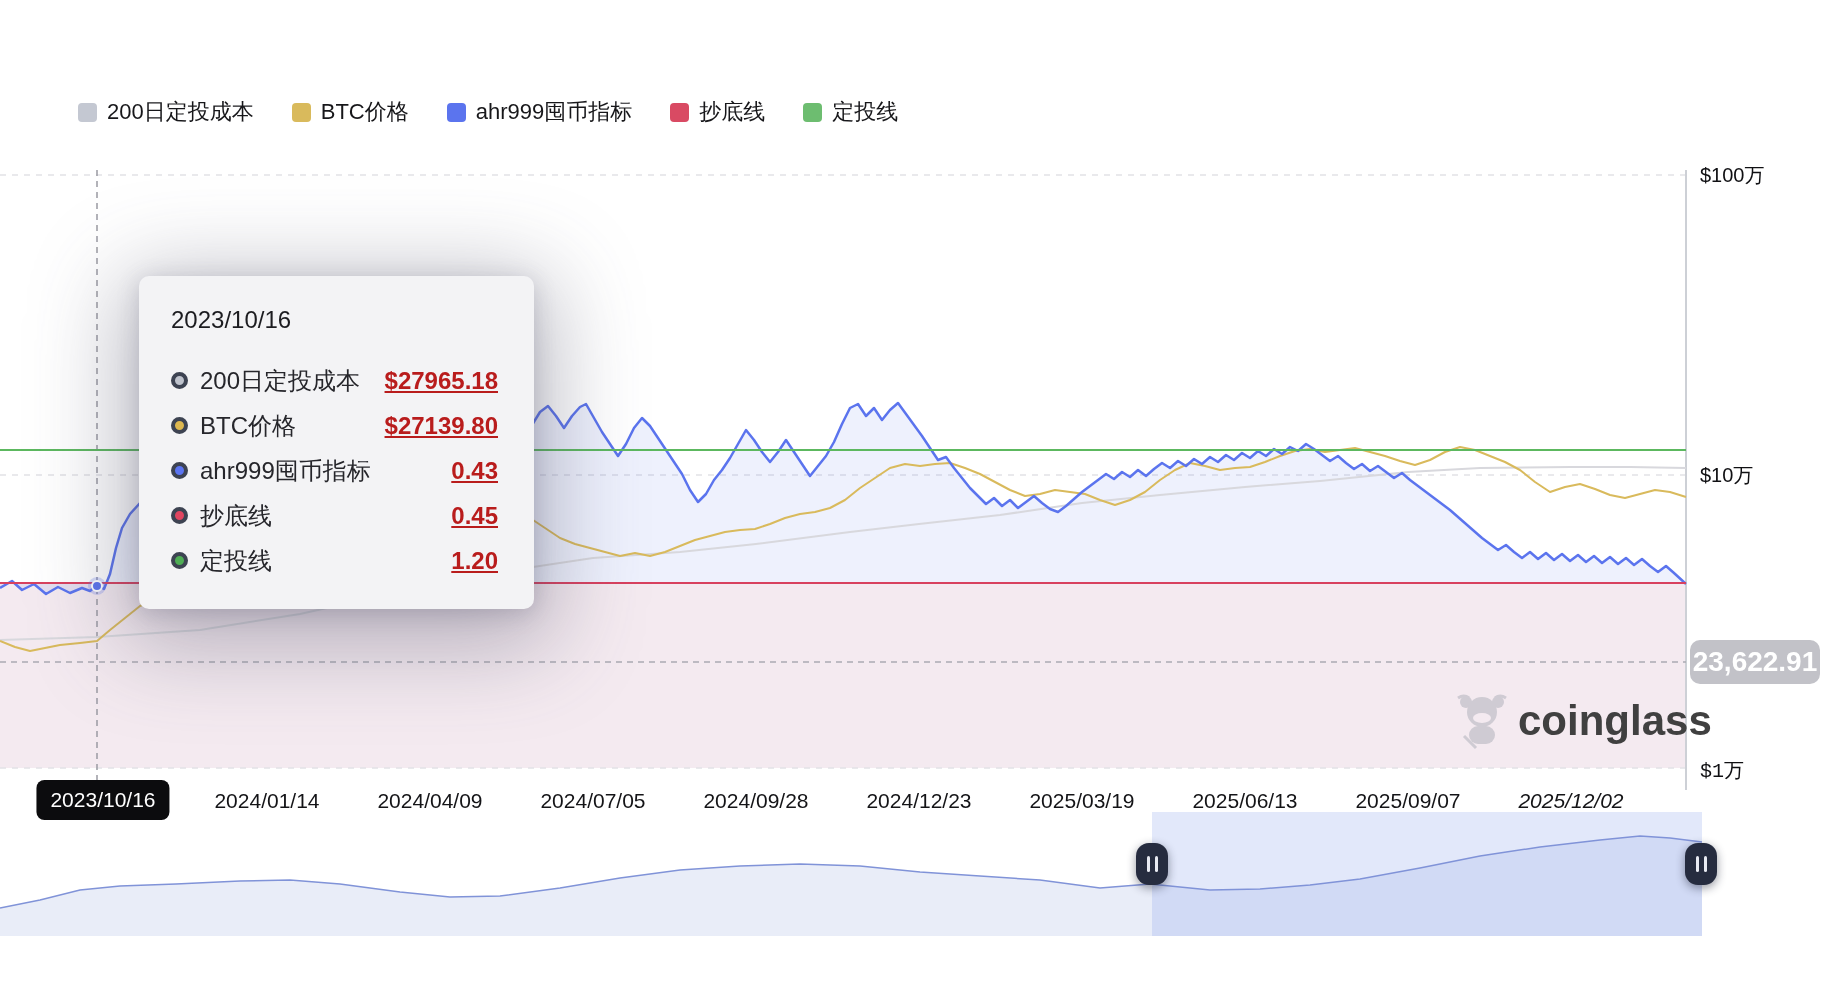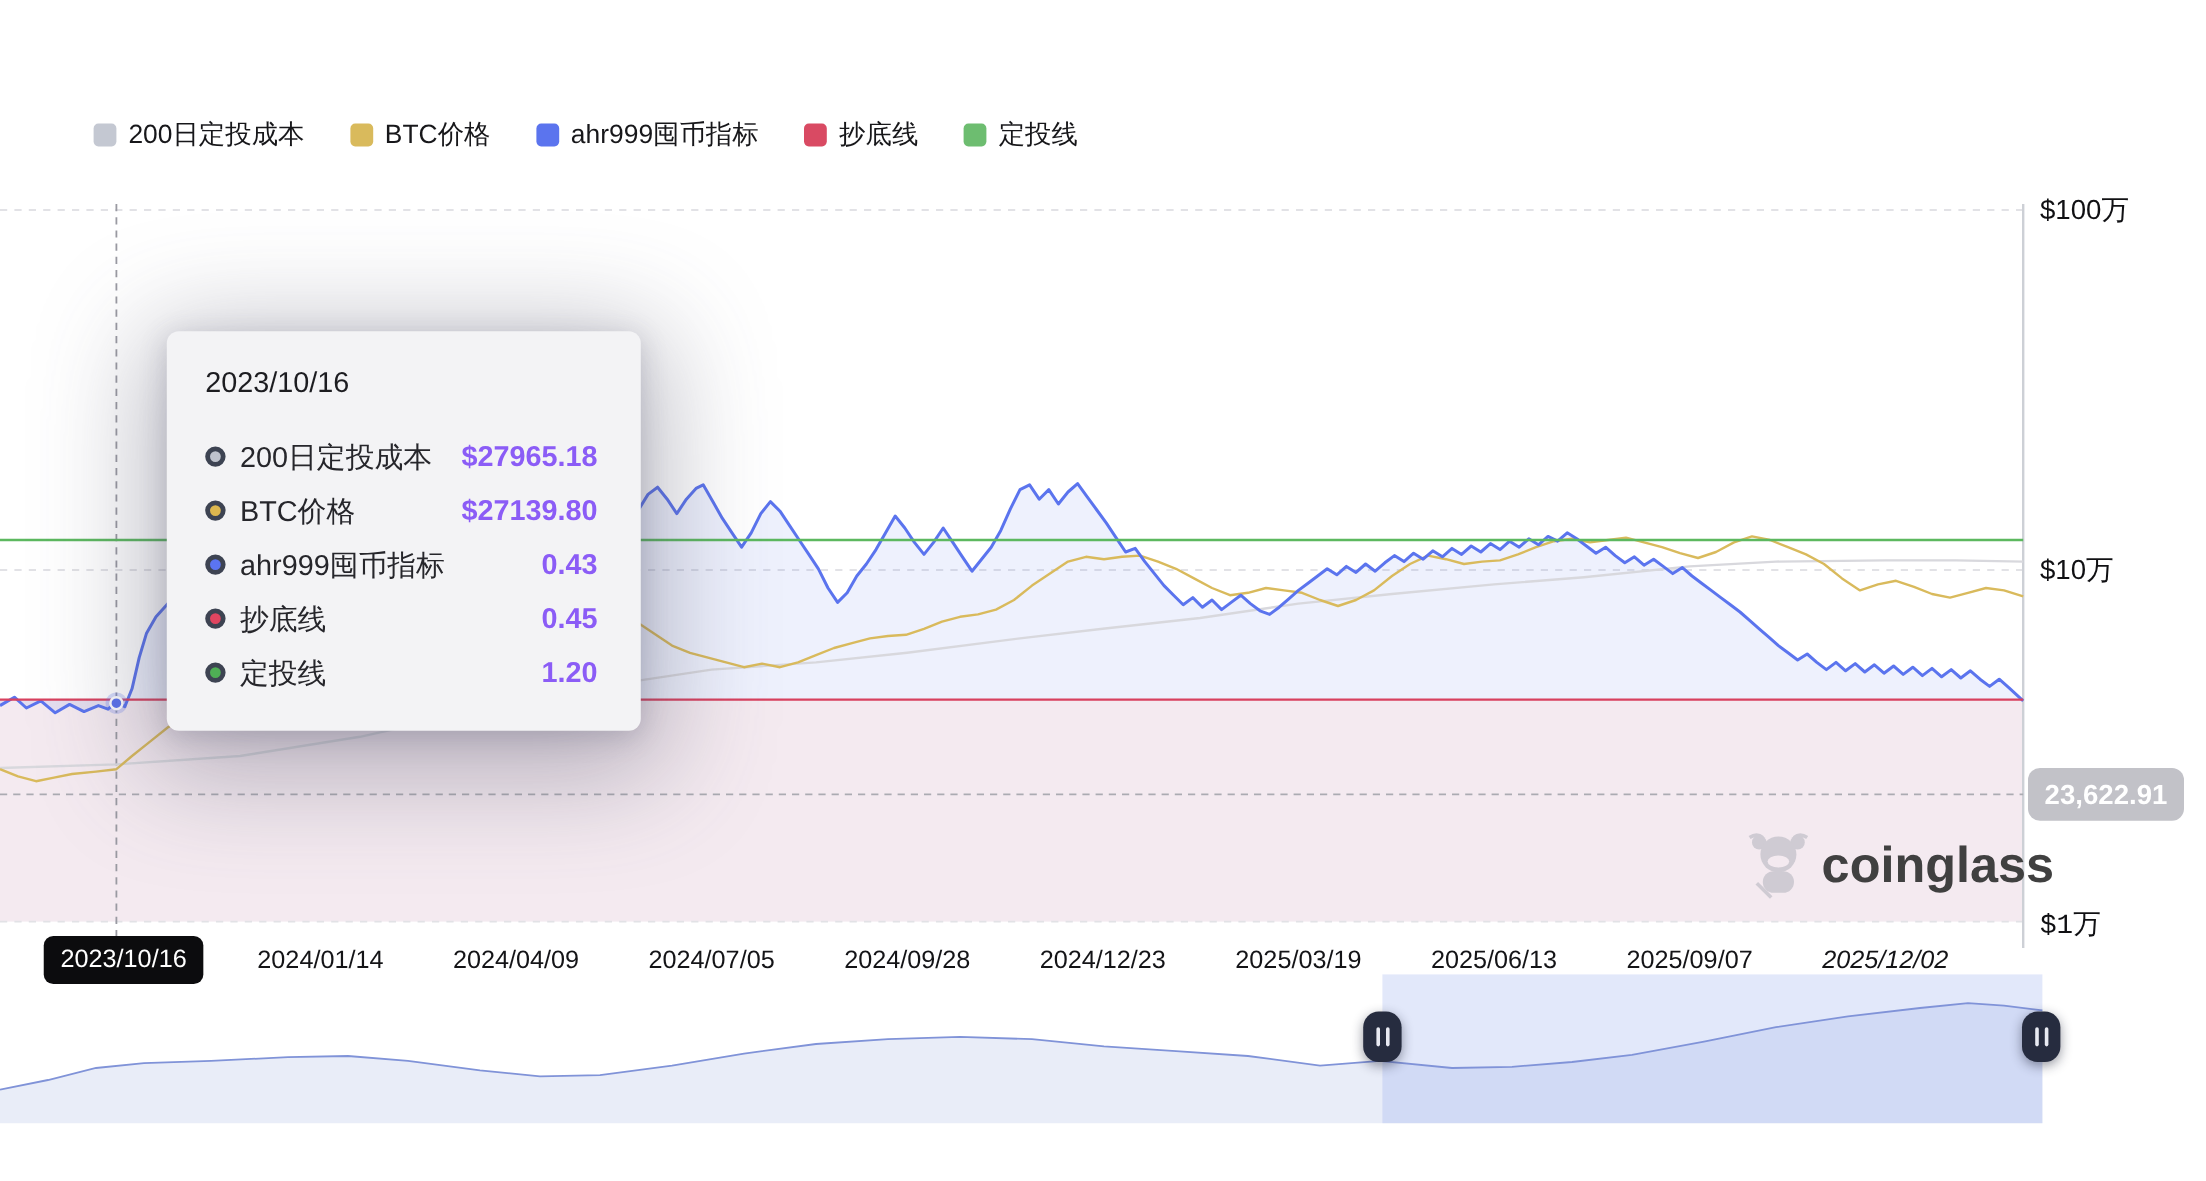--- a/index.html
+++ b/index.html
@@ -18,27 +18,27 @@
   
   .tooltip{
     position:absolute;left:139px;top:276px;width:395px;box-sizing:border-box;
     padding:30px 36px 26px 32px;background:#f3f3f5;border-radius:10px;
     box-shadow:0 18px 90px 18px rgba(75,75,100,.38),0 4px 22px rgba(75,75,100,.22);
   }
   .tooltip-title{font-size:24px;color:#1c1c20;margin-bottom:24px;}
   .tooltip-row{display:flex;align-items:center;height:45px;font-size:24px;color:#26262b;}
   .tt-marker{width:9px;height:9px;border-radius:50%;border:4px solid #3d4352;margin-right:12px;flex:none;}
   .tt-label{white-space:nowrap;}
-  .tt-value{margin-left:auto;font-weight:700;color:#8b5cf6;}
+  .tt-value{margin-left:auto;font-weight:700;color:#b91c1c;text-decoration:underline;}
 
   
-  .y-label{position:absolute;left:1700px;transform:translateY(-50%);font-size:23px;color:#101013;white-space:nowrap;}
+  .y-label{position:absolute;left:1700px;transform:translateY(-50%);font-size:20px;color:#101013;white-space:nowrap;}
   .crosshair-badge{
     position:absolute;left:1690px;width:130px;height:44px;background:#c2c2c8;border-radius:10px;
-    color:#fff;font-size:23px;font-weight:600;display:flex;align-items:center;justify-content:center;
+    color:#fff;font-size:28px;font-weight:600;display:flex;align-items:center;justify-content:center;
   }
   .x-label{position:absolute;top:789px;transform:translateX(-50%);font-size:21px;color:#141417;white-space:nowrap;}
   .x-label.active{background:#0c0c0e;color:#fff;padding:8px 14px;border-radius:8px;top:780px;}
 
   
   .watermark{position:absolute;left:1456px;top:692px;display:flex;align-items:center;gap:10px;color:#cfcbd3;}
   .watermark-text{font-size:42px;font-weight:700;color:#404040;line-height:1;}
 
   
   .nav-handle{

